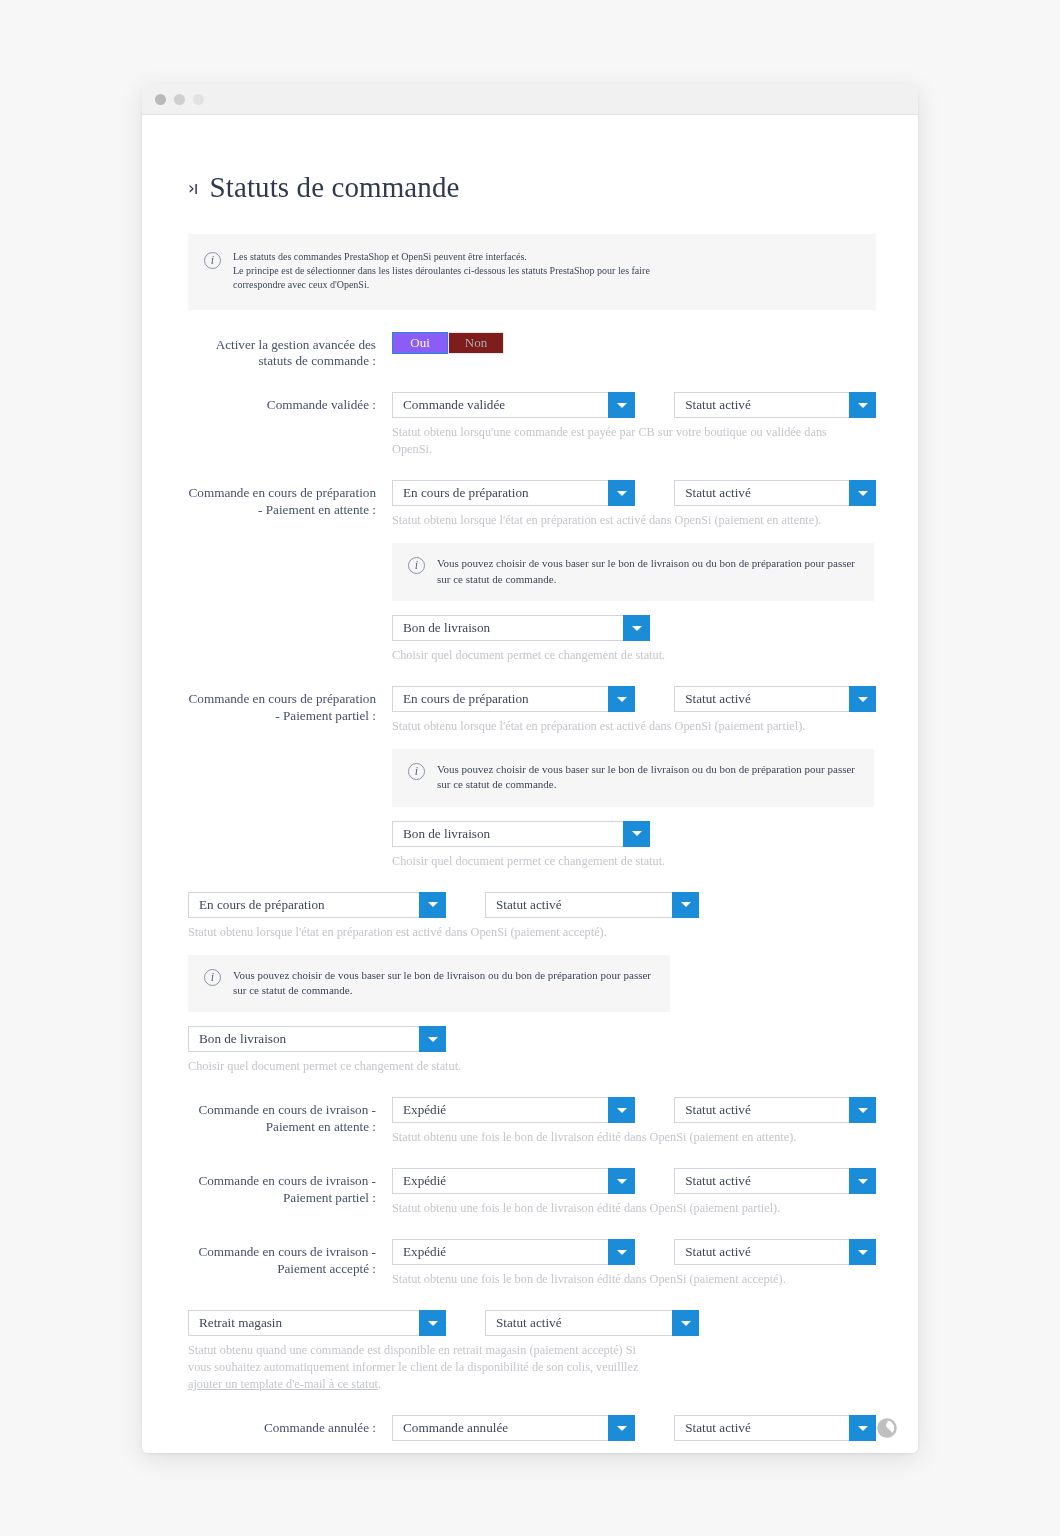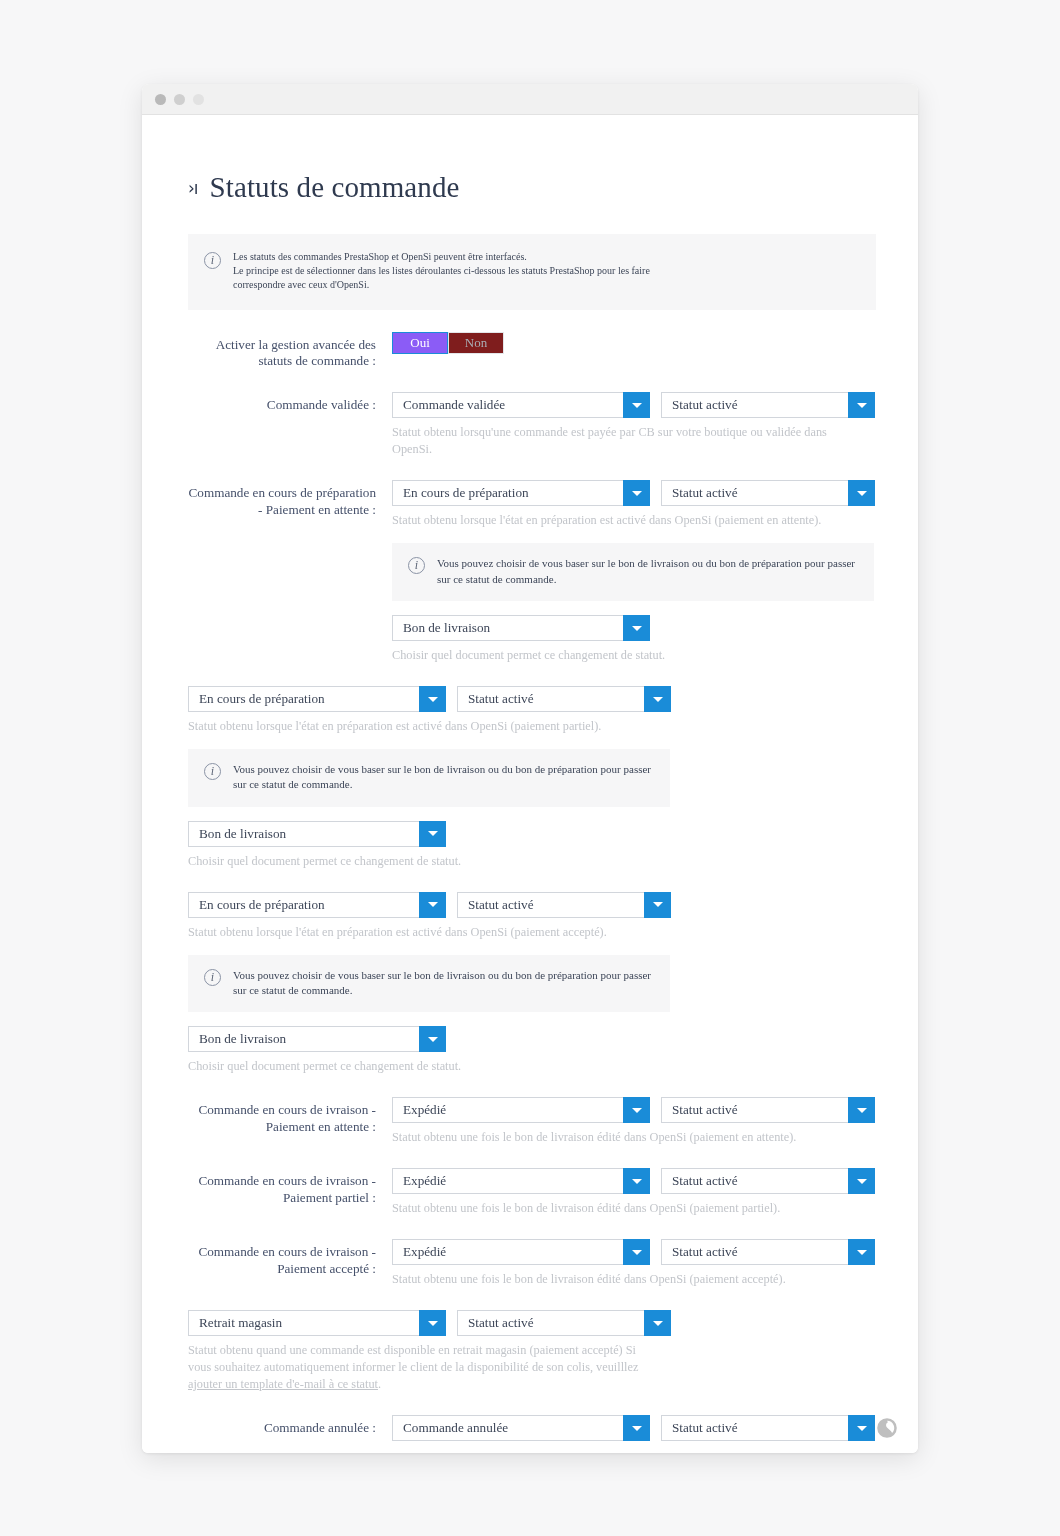--- a/index.html
+++ b/index.html
@@ -117,21 +117,21 @@
   .select {
     position: relative;
     height: 26px;
     background: #fff;
     border: 1px solid #d2d6dc;
     display: flex;
     align-items: center;
     cursor: pointer;
   }
   .select.w-main { width: 258px; }
-  .select.w-status { width: 214px; }
+  .select.w-status { width: 214px; margin-left: 28px; }
   .select.w-doc { width: 258px; }
 
   .select .sval {
     font-size: 13.2px;
     color: #3d4658;
     padding-left: 10px;
     white-space: nowrap;
     overflow: hidden;
   }
   .caret {
@@ -275,20 +275,21 @@
               <div class="doc-select-wrap">
                 <div class="select w-doc">
                   <span class="sval">Bon de livraison</span>
                   <span class="caret"></span>
                 </div>
                 <div class="hint">Choisir quel document permet ce changement de statut.</div>
               </div>
             </div>
           </div>
           <div class="frow">
+            <div class="flabel">Commande en cours de préparation - Paiement partiel :</div>
             <div class="fbody">
               <div class="selects">
                 <div class="select w-main">
                   <span class="sval">En cours de préparation</span>
                   <span class="caret"></span>
                 </div>
                 <div class="select w-status">
                   <span class="sval">Statut activé</span>
                   <span class="caret"></span>
                 </div>

